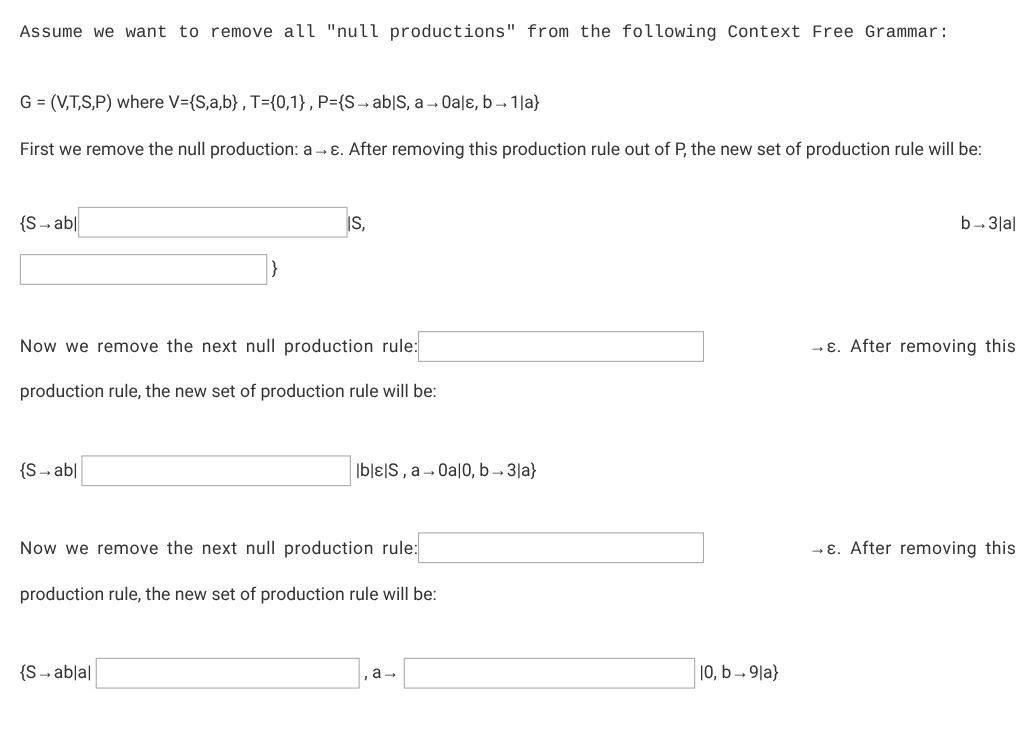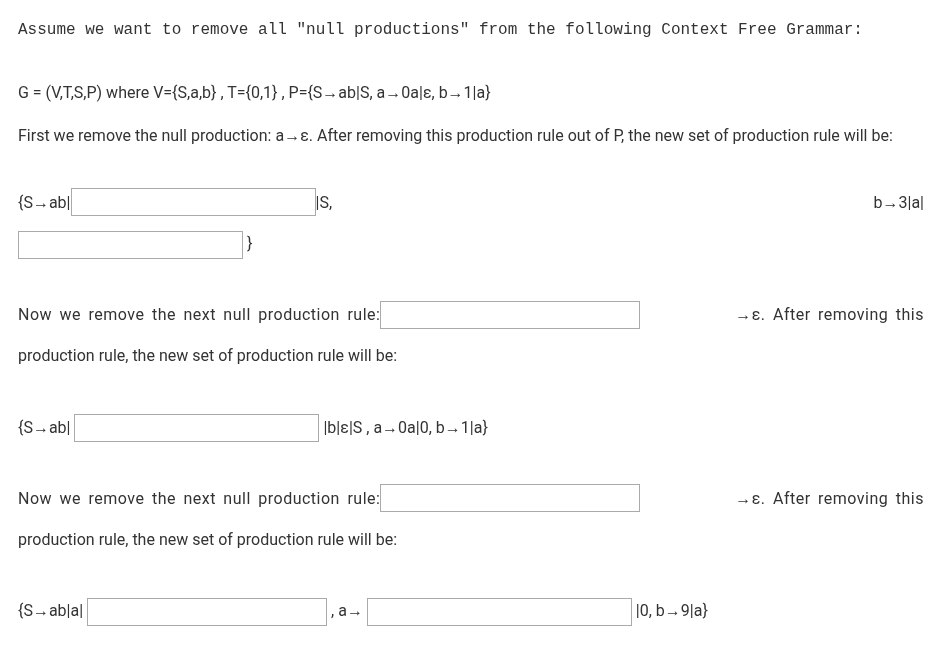--- a/index.html
+++ b/index.html
@@ -99,21 +99,21 @@
       <input type="text" class="inline-input input-w4" style="">
     </span>
     <span class="spaced-text">→ε. After removing this</span>
   </div>
   <div>production rule, the new set of production rule will be:</div>
 </div>
 
 <div class="rule-line">
   <span>{S→ab|</span>
   <input type="text" class="inline-input input-w5" style="">
-  <span>|b|ε|S , a→0a|0, b→1|a}</span>
+  <span>|b|ε|S , a→0a|0, b→3|a}</span>
 </div>
 
 <div class="rule-line">
   <div class="justify-line">
     <span class="group spaced-text">
       <span>Now we remove the next null production rule: </span>
       <input type="text" class="inline-input input-w6" style="">
     </span>
     <span class="spaced-text">→ε. After removing this</span>
   </div>

